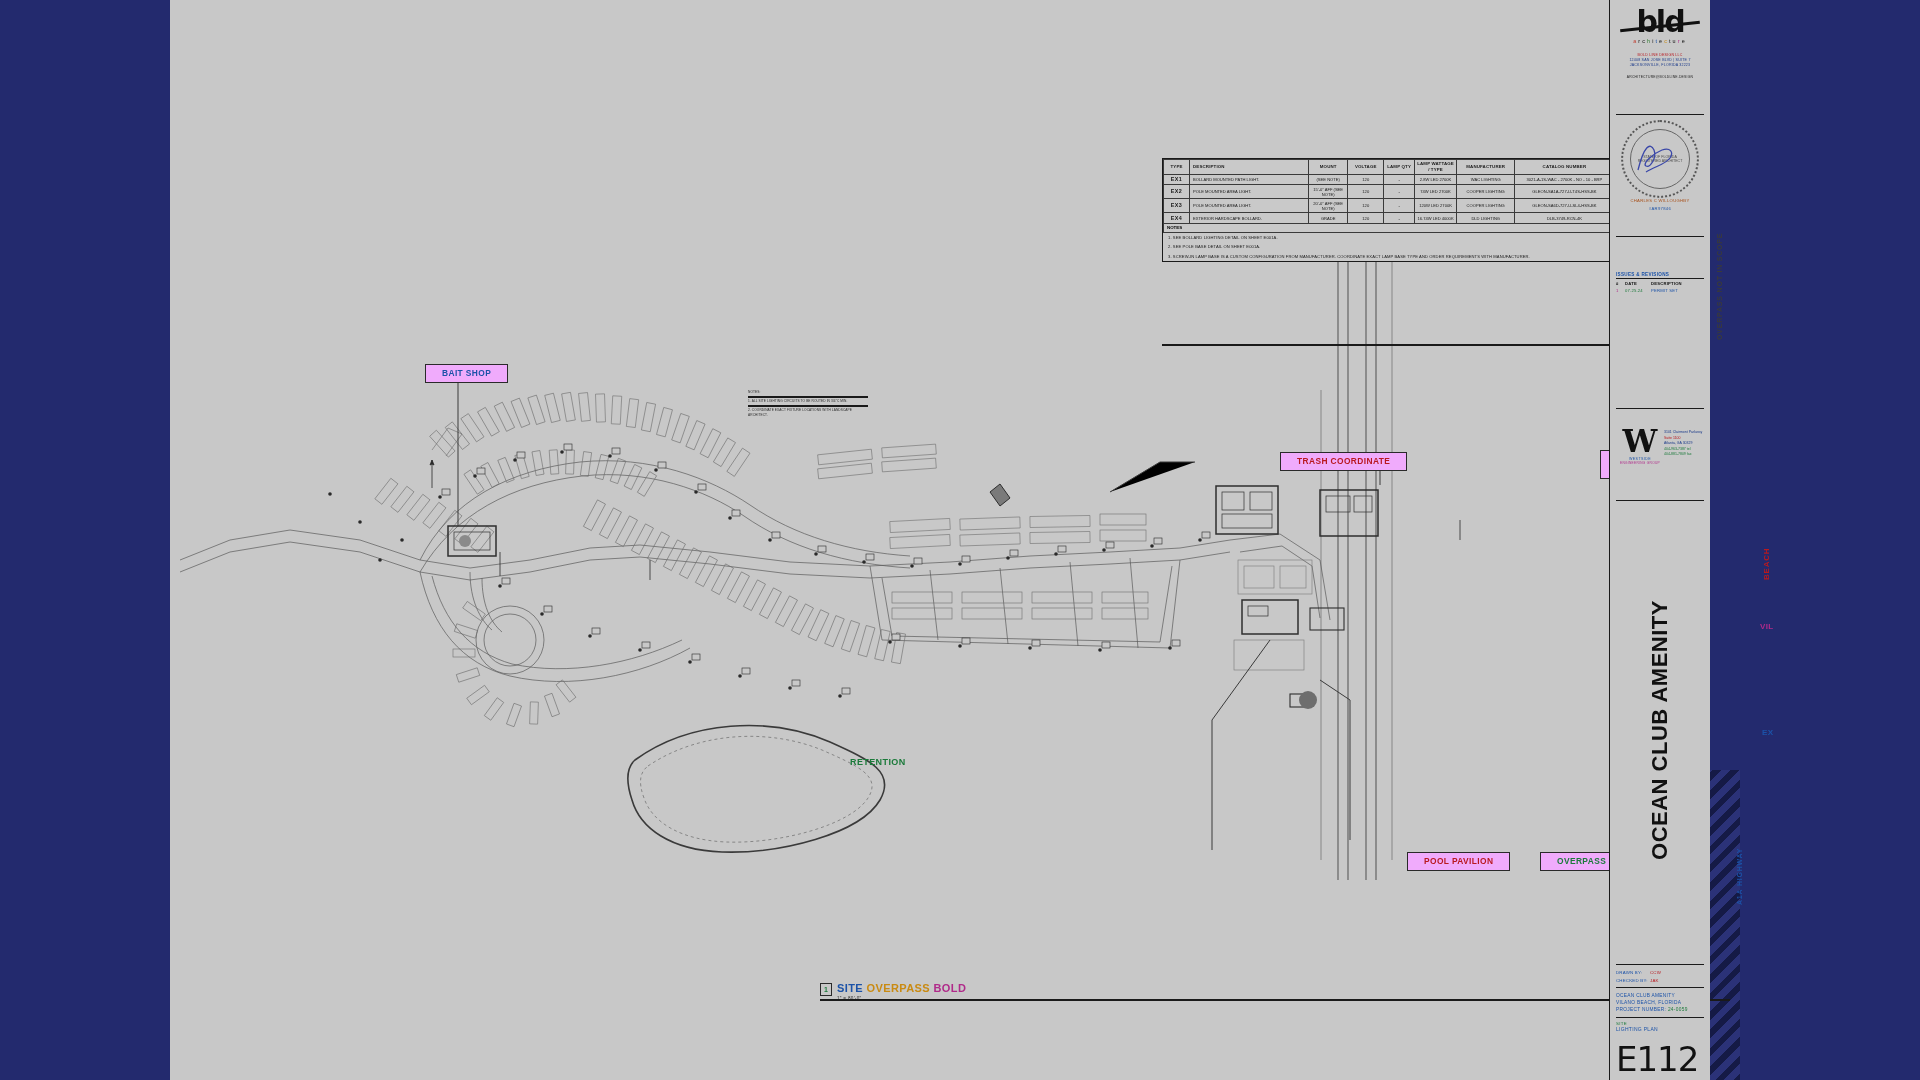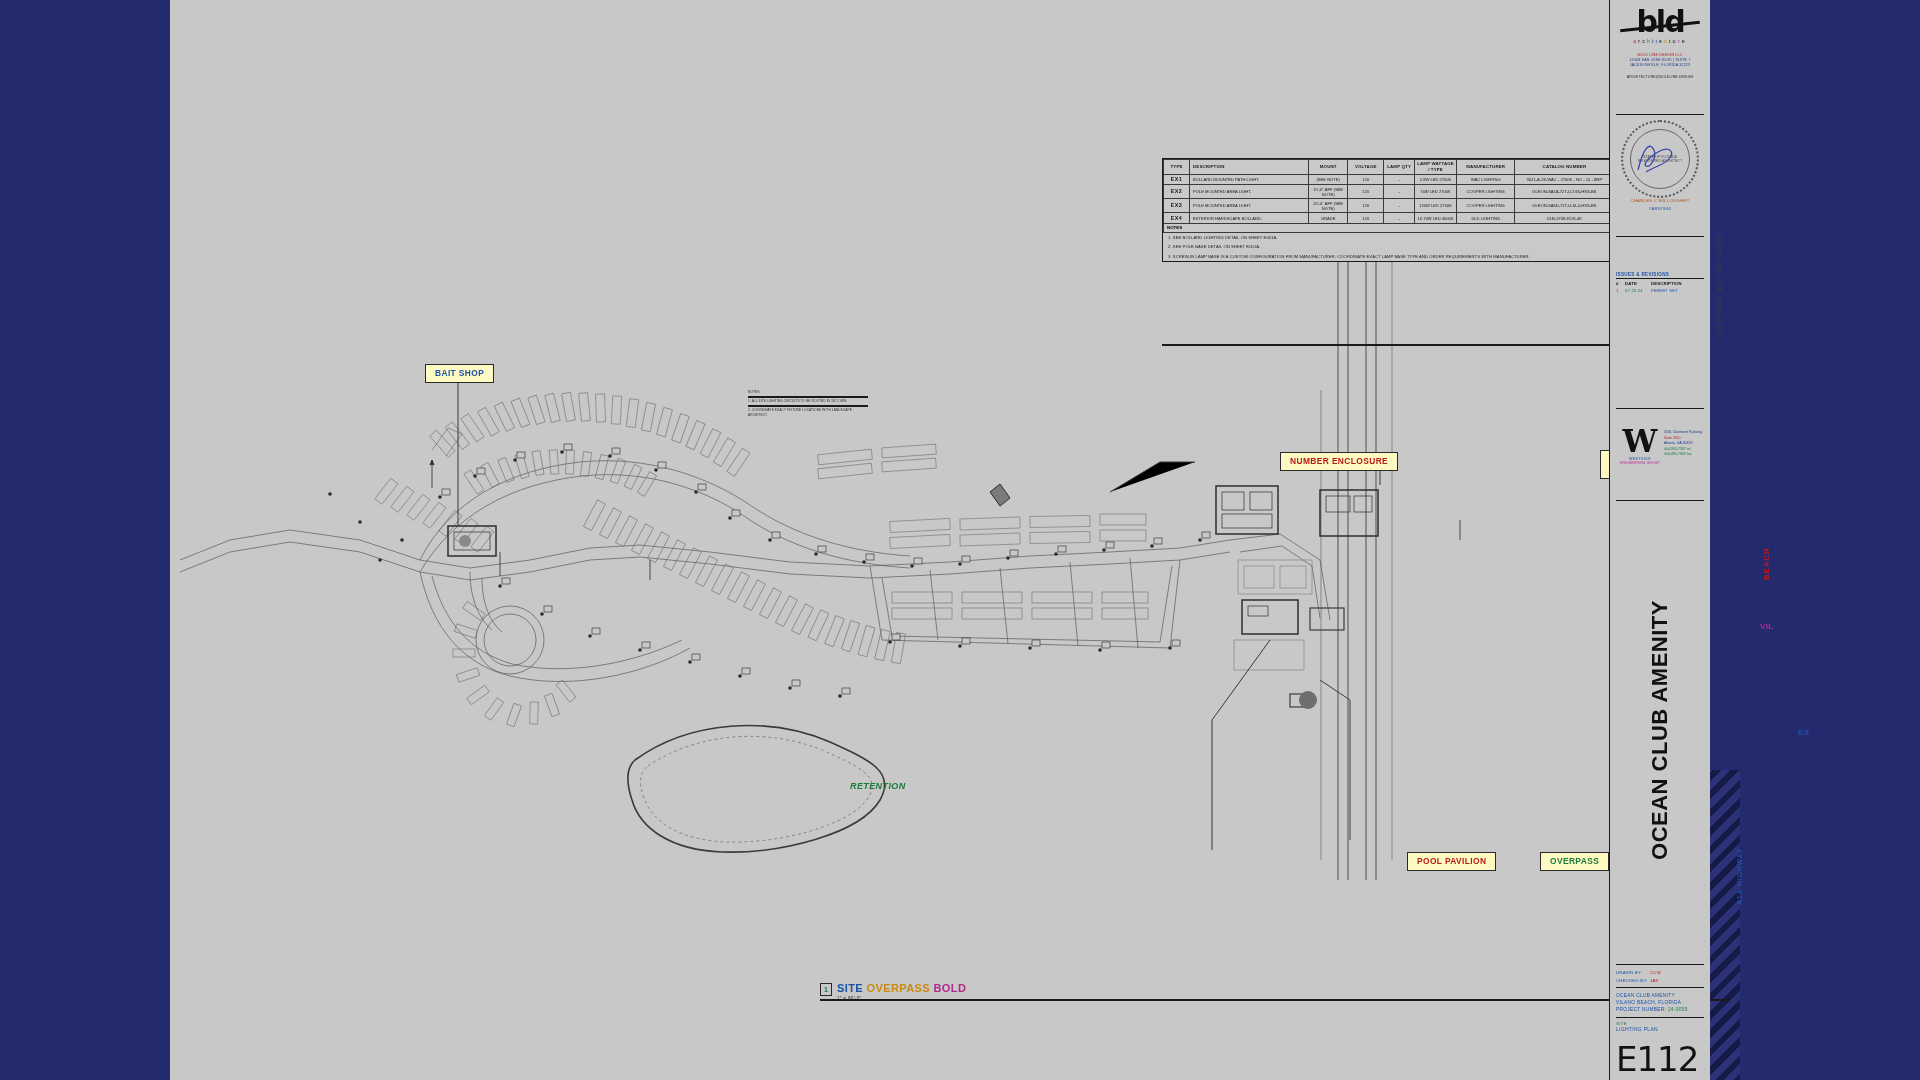--- a/index.html
+++ b/index.html
@@ -109,22 +109,22 @@
   #schedule th{font-weight:700;text-align:center;font-size:4.4px;letter-spacing:.15px;}
   #schedule td.typ{font-weight:700;font-size:5.4px;text-align:center;letter-spacing:.4px;}
   #schedule td.c{text-align:center;}
   #schedule td.desc{text-align:left;padding-left:3px;}
   .notes-head{font-size:4.4px;font-weight:700;padding:1.4px 3px;border:.7px solid #3a3a3a;
     border-right:none;}
   .note-line{font-size:4.1px;padding:2.2px 3px 2.2px 5px;color:#1a1a1a;letter-spacing:.1px;}
   #sched-under{position:absolute;left:992px;top:344px;width:480px;height:1.8px;background:#1a1a1a;}
 
   
-  .callout{position:absolute;border:1.6px solid #2a2a2a;background:#fef9c3;
-    padding:3px 9px;font-size:8.4px;font-weight:700;letter-spacing:.4px;
+  .callout{position:absolute;border:1.6px solid #2a2a2a;background:#f0abfc;
+    padding:3px 16px;font-size:8.4px;font-weight:700;letter-spacing:.4px;
     text-align:right;line-height:1.25;white-space:nowrap;}
   .callout .a{color:#1b52a8}
   .callout .b{color:#b8191f}
   .callout .c{color:#1b7a3a}
   .callout .d{color:#b02a8a}
 
   
   .planlbl{position:absolute;font-size:9px;font-weight:700;color:#1b52a8;letter-spacing:.4px;}
   .vlbl{position:absolute;font-size:7px;font-weight:700;letter-spacing:.8px;color:#333;
     transform-origin:0 0;white-space:nowrap;}
@@ -453,40 +453,40 @@
       <div class="txt">1.  ALL SITE LIGHTING CIRCUITS TO BE ROUTED IN 3/4"C MIN.</div>
       <div class="nl"></div>
       <div class="txt">2.  COORDINATE EXACT FIXTURE LOCATIONS WITH LANDSCAPE ARCHITECT.</div>
     </div>
 
     <div class="callout" style="left:255px;top:364px;">
       <span class="a">BAIT SHOP</span>
     </div>
 
     <div class="callout" style="left:1110px;top:452px;">
-      <span class="b">NUMBER ENCLOSURE</span>
+      <span class="b">TRASH COORDINATE</span>
     </div>
 
     <div class="callout" style="left:1430px;top:450px;">
       <div class="a">FACILITIES</div>
       <div class="d">BUILDING</div>
     </div>
 
     <div class="callout" style="left:1228px;top:852px;margin-left:9px;">
       <span class="b">POOL PAVILION</span>
     </div>
 
     <div class="callout" style="left:1370px;top:852px;">
       <span class="c">OVERPASS</span>
     </div>
 
-    <div class="planlbl" style="left:680px;top:781px;color:#1b7a3a;font-style:italic;">RETENTION</div>
+    <div class="planlbl" style="left:680px;top:757px;color:#1b7a3a;">RETENTION</div>
     <div class="planlbl" style="left:1496px;top:586px;">ENTRY</div>
     <div class="planlbl" style="left:1590px;top:622px;font-size:8px;color:#b02a8a;">VIL</div>
-    <div class="planlbl" style="left:1592px;top:728px;font-size:8px;color:#1b52a8;margin-left:36px;">EX</div>
+    <div class="planlbl" style="left:1592px;top:728px;font-size:8px;color:#1b52a8;">EX</div>
 
     <div class="vlbl" style="left:1546px;top:340px;transform:rotate(-90deg);color:#3a3a3a;">OVERPASS NOT IN SCOPE</div>
     <div class="vlbl" style="left:1566px;top:905px;transform:rotate(-90deg);color:#1b52a8;">A1A HIGHWAY</div>
     <div class="vlbl" style="left:1592px;top:580px;transform:rotate(-90deg);color:#b8191f;font-size:8px;">BEACH</div>
 
     <div id="schedule">
       <table>
         <thead>
           <tr>
             <th style="width:24px">TYPE</th>

